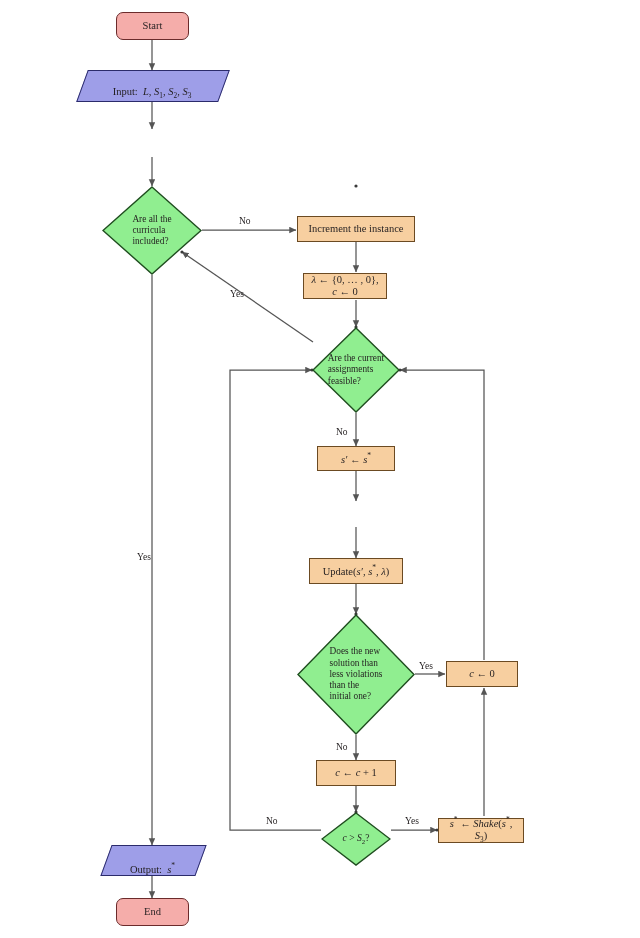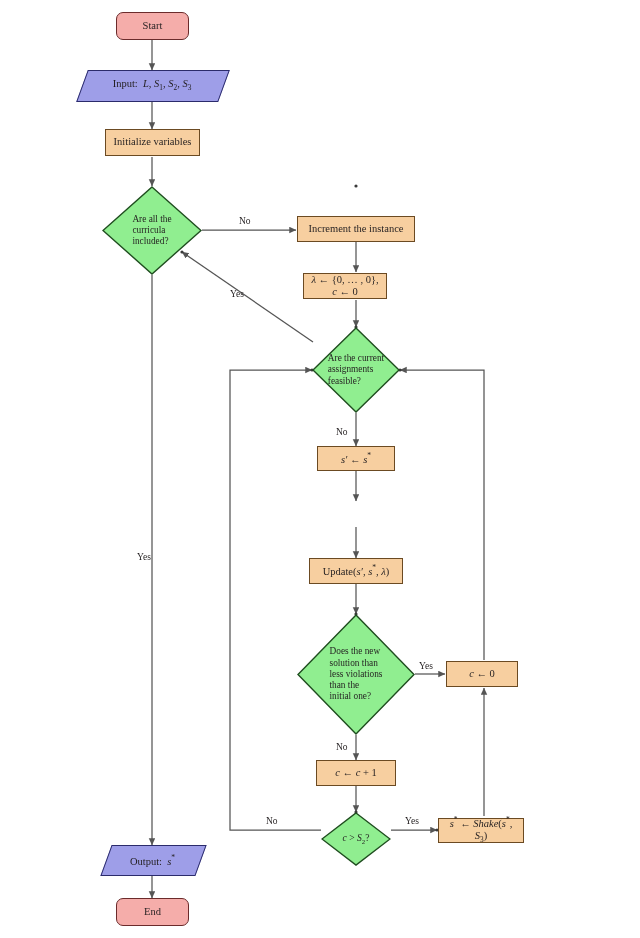--- a/index.html
+++ b/index.html
@@ -55,21 +55,21 @@
     width: 100%; height: 100%;
     background: #9e9ee8;
     border: 1.1px solid #2b2b6b;
     transform: skewX(-20deg);
   }
   .n-io-text {
     position: absolute;
     left: 0; top: 0;
     width: 100%; height: 100%;
     display: flex;
-    align-items: center;
+    align-items: flex-end;
     justify-content: center;
     font-size: 10.5px;
     color: #231f20;
   }
   
   .n-process {
     background: #f7cfa0;
     border: 1.1px solid #6b4a22;
     font-size: 10.5px;
   }
@@ -178,23 +178,20 @@
     <span class="lbl">Start</span>
   </div>
 
   <div class="n-io-wrap" style="left:82px; top:70px; width:140px; height:30px;">
     <div class="n-io-shape"></div>
     <div class="n-io-text">
       <span>Input:&nbsp; <span class="mi">L</span>, <span class="mi">S</span><sub>1</sub>, <span class="mi">S</span><sub>2</sub>, <span class="mi">S</span><sub>3</sub></span>
     </div>
   </div>
 
-  <div class="node n-process" style="left:105px; top:129px; width:95px; height:27px;">
-    <span class="lbl">Initialize variables</span>
-  </div>
 
   <div class="n-decision-wrap" style="left:102px; top:186px; width:100px; height:89px;">
     <svg class="n-decision-shape" viewBox="0 0 100 89" preserveAspectRatio="none">
       <polygon points="50,1 99,44.5 50,88 1,44.5" fill="#90ee90" stroke="#1f4d1f" stroke-width="1.4"></polygon>
     </svg>
     <div class="n-decision-text">
       <span>
         <span>Are all the</span><br>
         <span>curricula</span><br>
         <span>included?</span>

